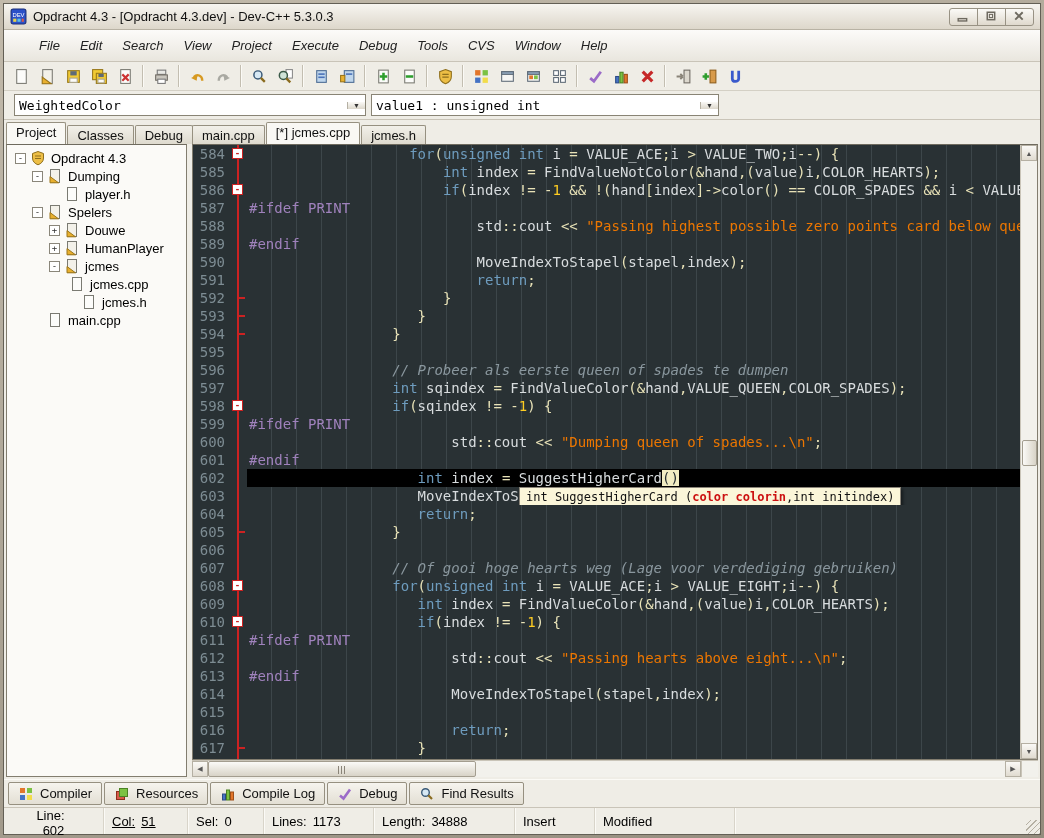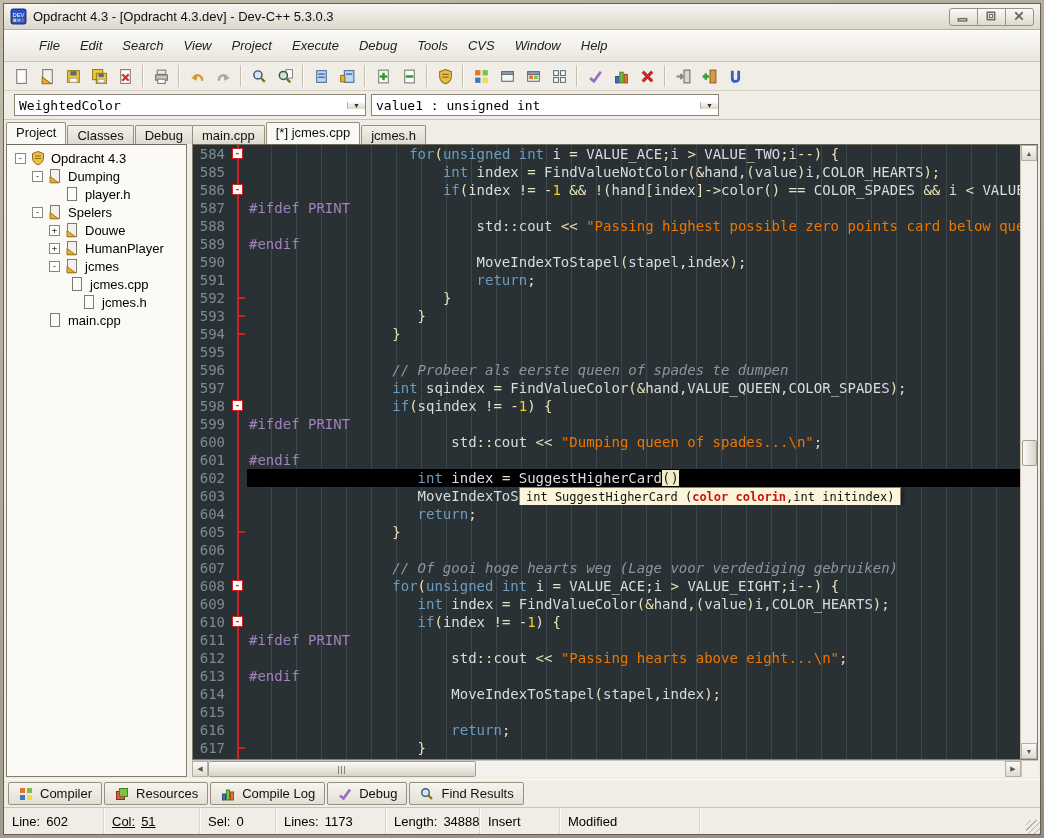--- a/index.html
+++ b/index.html
@@ -760,37 +760,37 @@
         <div class="btab">
           <svg viewBox="0 0 16 16">
             <circle cx="6.5" cy="6.5" r="3.8" fill="#D6E8F4" stroke="#3A5A78" stroke-width="1.4"></circle>
             <line x1="9.3" y1="9.3" x2="13" y2="13" stroke="#8A6B1E" stroke-width="2.2"></line>
           </svg>
           <span>Find Results</span>
         </div>
       </div>
 
     <div class="statusbar">
-        <div class="sb-field" style="width: 100px;">
+        <div class="sb-field" style="width: 100px; flex-direction: column;">
           <span class="sb-label">Line:</span>
           <span class="sb-value">602</span>
         </div>
-        <div class="sb-field" style="width: 96px; text-decoration: underline;">
+        <div class="sb-field" style="width: 84px; text-decoration: underline;">
           <span class="sb-label">Col:</span>
           <span class="sb-value">51</span>
         </div>
         <div class="sb-field" style="width: 76px;">
           <span class="sb-label">Sel:</span>
           <span class="sb-value">0</span>
         </div>
         <div class="sb-field" style="width: 110px;">
           <span class="sb-label">Lines:</span>
           <span class="sb-value">1173</span>
         </div>
-        <div class="sb-field" style="width: 94px;">
+        <div class="sb-field" style="width: 141px;">
           <span class="sb-label">Length:</span>
           <span class="sb-value">34888</span>
         </div>
         <div class="sb-field" style="width: 80px;">
           <span class="sb-value">Insert</span>
         </div>
         <div class="sb-field" style="width: 140px;">
           <span class="sb-value">Modified</span>
         </div>
         <div class="sb-grip"></div>

